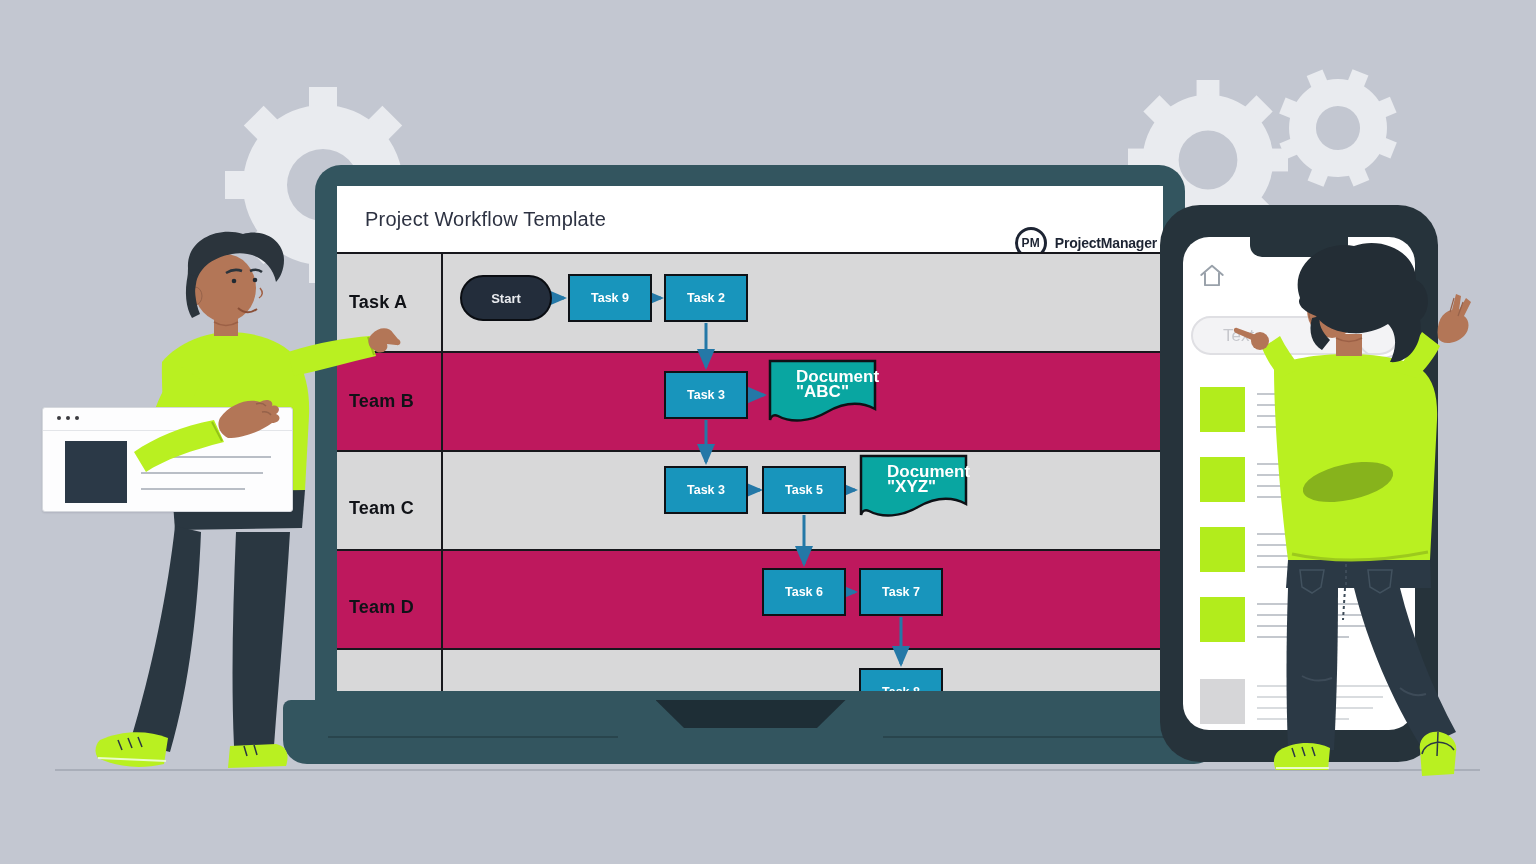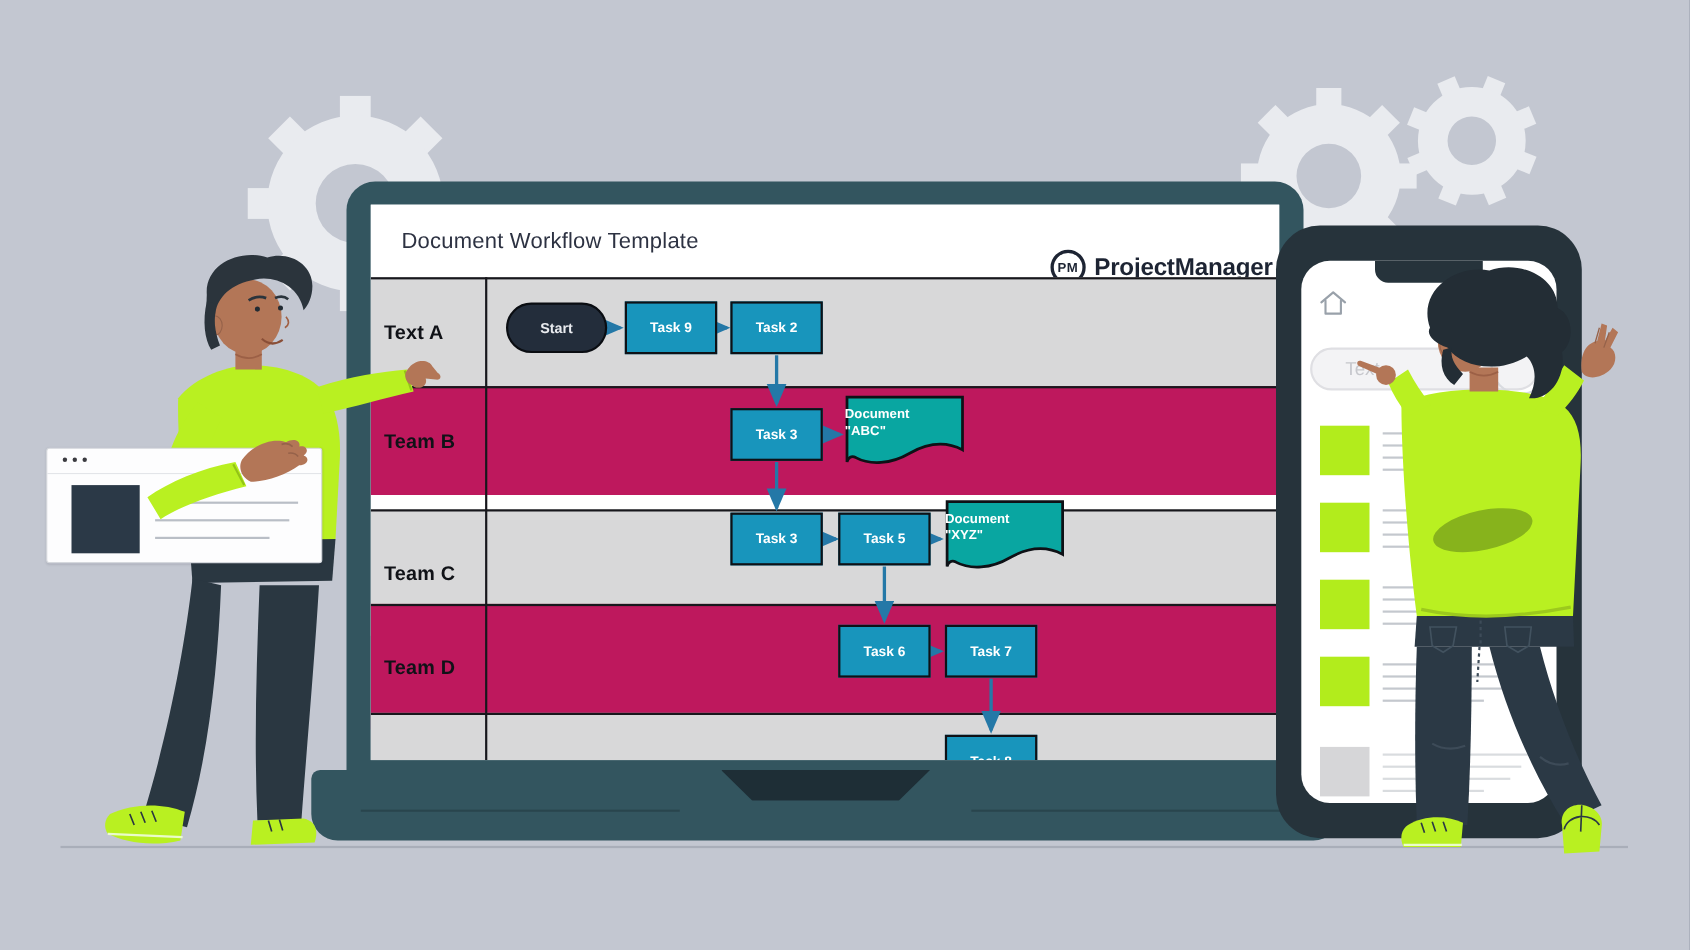--- a/index.html
+++ b/index.html
@@ -25,41 +25,41 @@
           overflow:hidden;z-index:2;}
 
   
   .screen-header{position:absolute;left:0;top:0;width:826px;height:66px;background:#fff;}
   .screen-title{position:absolute;left:28px;top:0;height:66px;line-height:66px;
                 font-size:20px;font-weight:500;color:#2d3242;letter-spacing:.2px;}
   .logo{position:absolute;right:4px;top:0;height:66px;display:flex;align-items:center;gap:8px;padding-right:2px;margin-top:24px;}
   .logo-circle{width:32px;height:32px;border:3px solid #1d2433;border-radius:50%;
                display:flex;align-items:center;justify-content:center;
                font-size:12px;font-weight:bold;color:#1d2433;letter-spacing:.3px;}
-  .logo-text{font-size:22px;font-weight:bold;color:#1d2433;letter-spacing:-.2px;}
+  .logo-text{font-size:14px;font-weight:bold;color:#1d2433;letter-spacing:-.2px;}
 
   
   .lane{position:absolute;left:0;width:826px;border-top:2px solid #17171c;}
   .lane.g{background:#d8d8d9;} .lane.w{background:#be185d;}
   .lane-label{position:absolute;left:0;top:0;bottom:0;width:106px;display:flex;align-items:center;
               padding-left:12px;font-size:18px;font-weight:bold;color:#101217;letter-spacing:.2px;}
   .lane-divider{position:absolute;left:104px;top:66px;bottom:0;width:2px;background:#17171c;}
 
   
   .node{position:absolute;display:flex;align-items:center;justify-content:center;text-align:left;}
   .task{width:84px;height:48px;background:#1895bc;border:2.5px solid #0e1116;
         color:#fff;font-size:12.5px;font-weight:bold;}
   .start{left:123px;top:89px;width:92px;height:46px;background:#232d3b;border:2.5px solid #0a0d12;
          border-radius:23px;color:#e9ebef;font-size:13px;font-weight:bold;}
   .n-t1{left:231px;top:88px;} .n-t2{left:327px;top:88px;} .n-t3{left:327px;top:185px;}
   .n-t4{left:327px;top:280px;} .n-t5{left:425px;top:280px;} .n-t6{left:425px;top:382px;}
   .n-t7{left:522px;top:382px;} .n-t8{left:522px;top:482px;}
   .doc{width:109px;height:72px;}
   .doc-abc{left:431px;top:173px;} .doc-xyz{left:522px;top:268px;}
-  .doc-label{position:absolute;left:0;top:10px;width:100%;color:#fff;font-size:12px;font-weight:bold;line-height:15px;}
+  .doc-label{position:absolute;left:0;top:10px;width:100%;color:#fff;font-size:17px;font-weight:bold;line-height:15px;padding-left:28px;}
   #screen-arrows{position:absolute;left:0;top:0;pointer-events:none;}
 
   
   .browser-card{position:absolute;left:42px;top:407px;width:251px;height:105px;background:#fdfdfe;
                 border:1px solid #d5d8dd;border-radius:3px;z-index:4;box-shadow:0 1px 2px rgba(40,45,60,.12);}
   .win-dots{position:absolute;left:14px;top:8px;display:flex;gap:5px;}
   .win-dots i{width:4px;height:4px;border-radius:50%;background:#3b3b40;}
   .card-sep{position:absolute;left:0;top:22px;width:100%;height:1px;background:#e3e5e9;}
   .card-img{position:absolute;left:22px;top:33px;width:62px;height:62px;background:#2b3947;}
   .card-line{position:absolute;height:2px;background:#b9bec6;}
@@ -149,34 +149,34 @@
 
   <div class="laptop-frame"></div>
   <div class="laptop-base">
     <div class="base-notch"></div>
     <div class="base-line l"></div>
     <div class="base-line r"></div>
   </div>
 
   <div class="screen">
     <div class="screen-header">
-      <div class="screen-title">Document Workflow Template</div>
+      <div class="screen-title">Project Workflow Template</div>
       <div class="logo">
         <div class="logo-circle">PM</div>
         <div class="logo-text">ProjectManager</div>
       </div>
     </div>
 
     <div class="lane g" style="top:66px;height:99px;">
-      <div class="lane-label">Text A</div>
+      <div class="lane-label">Task A</div>
     </div>
     <div class="lane w" style="top:165px;height:99px;">
       <div class="lane-label">Team B</div>
     </div>
-    <div class="lane g" style="top:277px;height:115px;padding-left:28px;">
+    <div class="lane g" style="top:264px;height:115px;padding-left:28px;">
       <div class="lane-label">Team C</div>
     </div>
     <div class="lane w" style="top:363px;height:114px;">
       <div class="lane-label">Team D</div>
     </div>
     <div class="lane g" style="top:462px;height:43px;">
       <div class="lane-label"></div>
     </div>
     <div class="lane-divider"></div>
 

